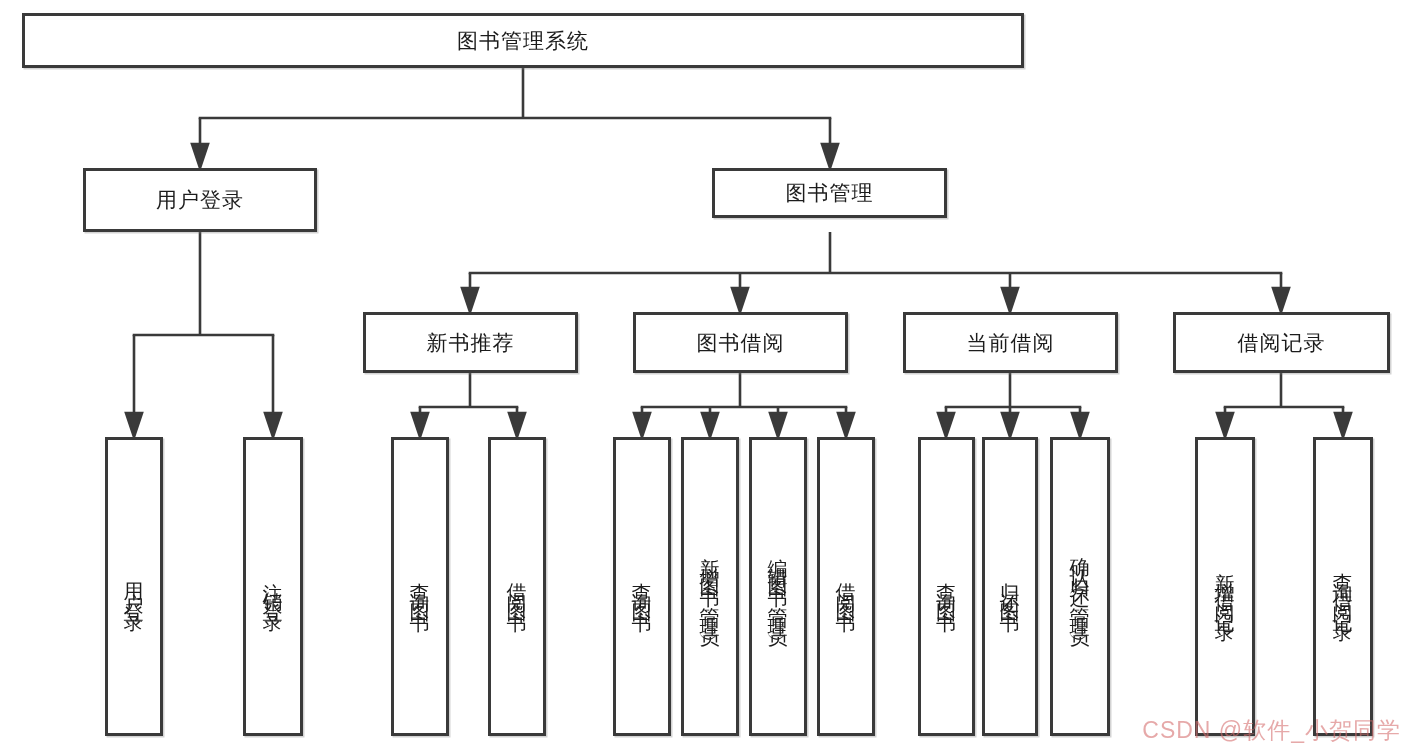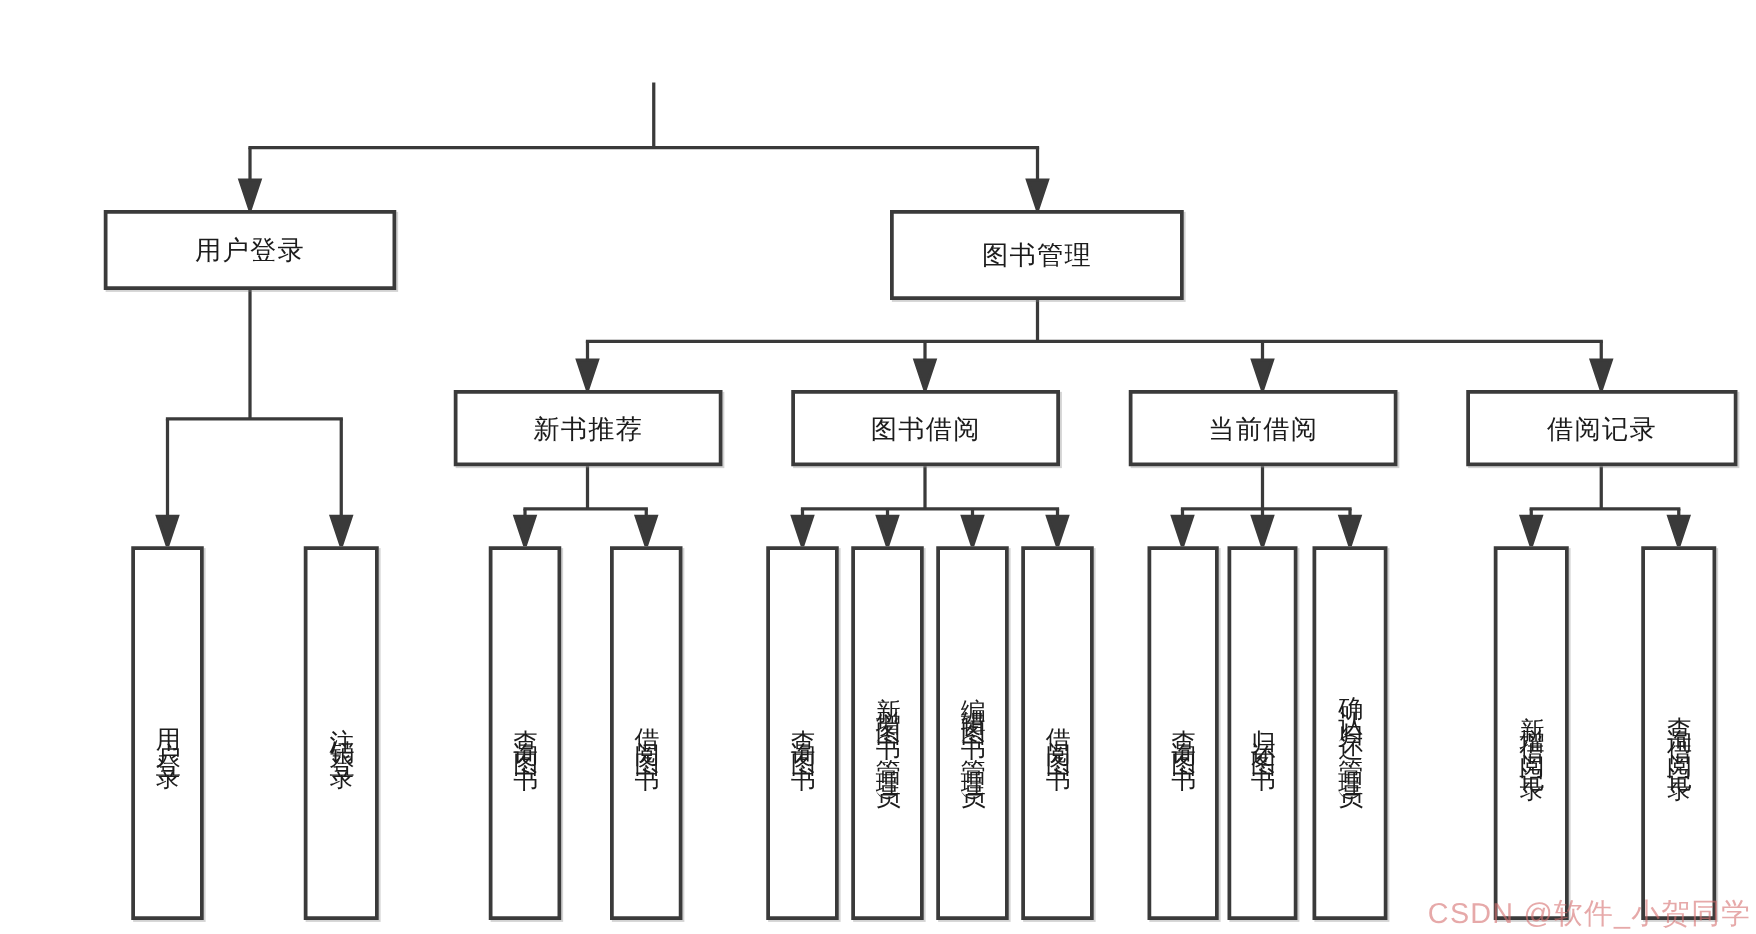--- a/index.html
+++ b/index.html
@@ -102,25 +102,28 @@
 
       <line x1="1281" y1="373" x2="1281" y2="407"></line>
       <line x1="1223.7" y1="407" x2="1344.3" y2="407"></line>
       <line x1="1225" y1="407" x2="1225" y2="419"></line>
       <polygon points="1217,413 1233,413 1225,437"></polygon>
       <line x1="1343" y1="407" x2="1343" y2="419"></line>
       <polygon points="1335,413 1351,413 1343,437"></polygon>
     </g>
   </svg>
 
+  <div class="node h" style="left:22px;top:13px;width:1002px;height:55px">
+    <span>图书管理系统</span>
+  </div>
 
   <div class="node h" style="left:83px;top:168px;width:234px;height:64px">
     <span>用户登录</span>
   </div>
-  <div class="node h" style="left:712px;top:168px;width:235px;height:72px">
+  <div class="node h" style="left:712px;top:168px;width:235px;height:50px">
     <span>图书管理</span>
   </div>
 
   <div class="node h" style="left:363px;top:312px;width:215px;height:61px">
     <span>新书推荐</span>
   </div>
   <div class="node h" style="left:633px;top:312px;width:215px;height:61px">
     <span>图书借阅</span>
   </div>
   <div class="node h" style="left:903px;top:312px;width:215px;height:61px">

